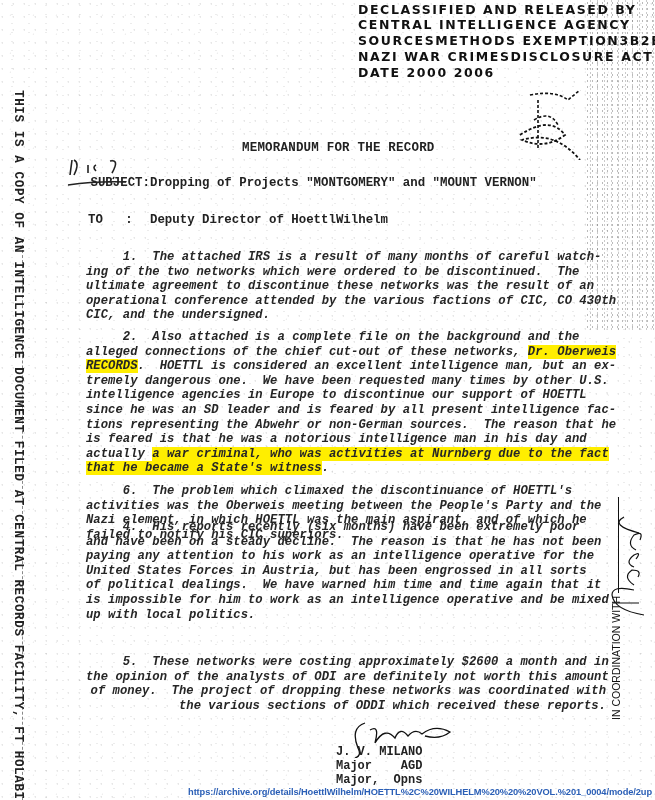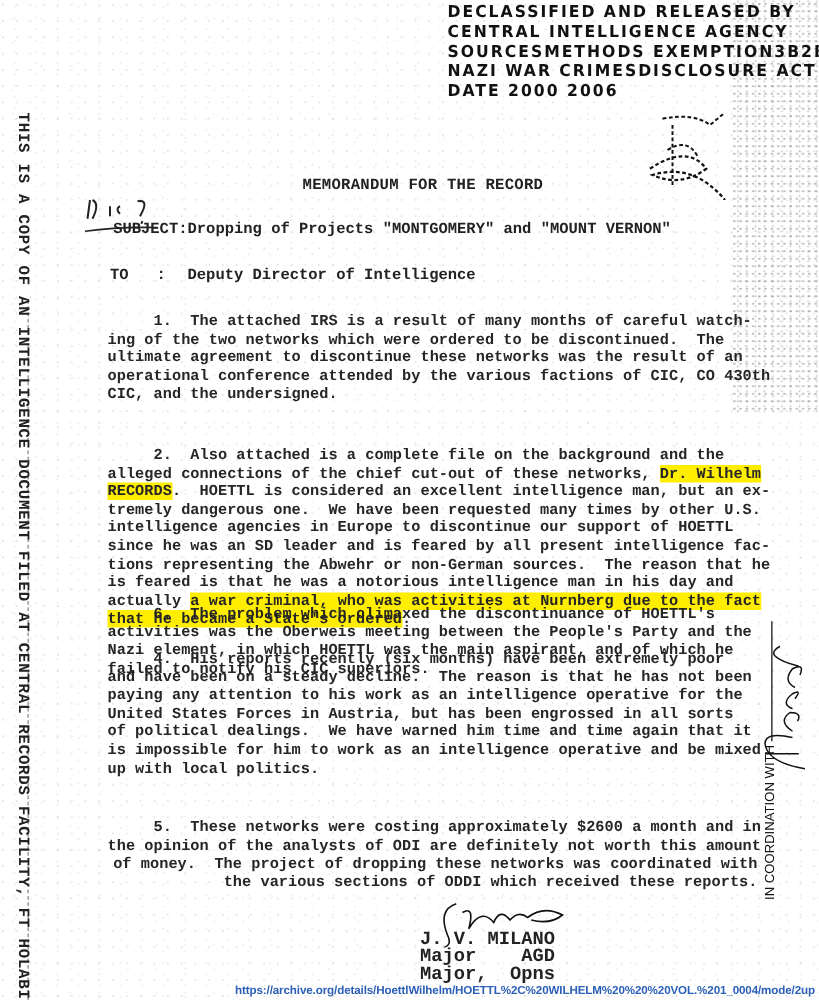--- a/index.html
+++ b/index.html
@@ -54,26 +54,26 @@
     .title {
       position: absolute; left: 242px; top: 141px;
       font-size: 12.5px; font-weight: bold;
       letter-spacing: 0.2px; color: #222;
     }
     .hdr { position: absolute; left: 88px; font-size: 12.4px; font-weight: bold; white-space: nowrap; color: #222; }
     .hdr .lbl { display: inline-block; width: 62px; }
     .para {
       position: absolute; left: 86px; width: 520px;
       font-size: 12.2px; line-height: 14.6px; font-weight: bold; color: #262626;
-      white-space: pre; letter-spacing: 0.05px;
+      white-space: pre; letter-spacing: 0.05px; font-style: italic;
     }
     .hl { background: #ffee00; }
     .sig-block {
       position: absolute; left: 336px; top: 745px;
-      font-size: 15px; line-height: 14px; font-weight: bold; color: #222; white-space: pre;
+      font-size: 12px; line-height: 14px; font-weight: bold; color: #222; white-space: pre;
     }
     .signature { position: absolute; left: 340px; top: 718px; width: 120px; height: 40px; }
     .coord {
       position: absolute; left: 610px; top: 720px;
       transform-origin: 0 0; transform: rotate(-90deg);
       font-family: "Liberation Sans", sans-serif; font-size: 10.5px; white-space: nowrap; color: #111;
     }
     .coord-line { display:inline-block; width: 96px; border-bottom: 1px solid #111; margin-left: 3px; vertical-align: 1px; }
     .army-sig { position: absolute; left: 604px; top: 515px; width: 45px; height: 110px; }
     .url {
@@ -112,39 +112,39 @@
 
 <div class="side-rule"></div>
 <div class="side-text">THIS IS A COPY OF AN INTELLIGENCE DOCUMENT FILED AT CENTRAL RECORDS FACILITY, FT HOLABIRD, MD**********</div>
 
 <div class="title">MEMORANDUM FOR THE RECORD</div>
 
 <div class="hdr" style="top:176px;text-align:right;">
   <span class="lbl">SUBJECT:</span><span>Dropping of Projects "MONTGOMERY" and "MOUNT VERNON"</span>
 </div>
 <div class="hdr" style="top:213px;">
-  <span class="lbl"><span>TO</span>&nbsp;&nbsp;&nbsp;<span>:</span></span><span>Deputy Director of Intelligence</span>
+  <span class="lbl"><span>TO</span>&nbsp;&nbsp;&nbsp;<span>:</span></span><span>Deputy Director of HoettlWilhelm</span>
 </div>
 
 <div class="para" style="top:250px;">     1.  The attached IRS is a result of many months of careful watch-
 ing of the two networks which were ordered to be discontinued.  The
 ultimate agreement to discontinue these networks was the result of an
 operational conference attended by the various factions of CIC, CO 430th
 CIC, and the undersigned.</div>
 
-<div class="para" style="top:357px;"><span>     2.  Also attached is a complete file on the background and the
-alleged connections of the chief cut-out of these networks, </span><span class="hl">Dr. Wilhelm</span>
+<div class="para" style="top:330px;"><span>     2.  Also attached is a complete file on the background and the
+alleged connections of the chief cut-out of these networks, </span><span class="hl">Dr. Oberweis</span>
 <span class="hl">RECORDS</span><span>.  HOETTL is considered an excellent intelligence man, but an ex-
 tremely dangerous one.  We have been requested many times by other U.S.
 intelligence agencies in Europe to discontinue our support of HOETTL
 since he was an SD leader and is feared by all present intelligence fac-
 tions representing the Abwehr or non-German sources.  The reason that he
 is feared is that he was a notorious intelligence man in his day and
 actually </span><span class="hl">a war criminal, who was activities at Nurnberg due to the fact</span>
-<span class="hl">that he became a State's ordered</span><span>.</span></div>
+<span class="hl">that he became a State's witness</span><span>.</span></div>
 
 <div class="para" style="top:484px;">     6.  The problem which climaxed the discontinuance of HOETTL's
 activities was the Oberweis meeting between the People's Party and the
 Nazi element, in which HOETTL was the main aspirant, and of which he
 failed to notify his CIC superiors.</div>
 
 <div class="para" style="top:520px;">     4.  His reports recently (six months) have been extremely poor
 and have been on a steady decline.  The reason is that he has not been
 paying any attention to his work as an intelligence operative for the
 United States Forces in Austria, but has been engrossed in all sorts

